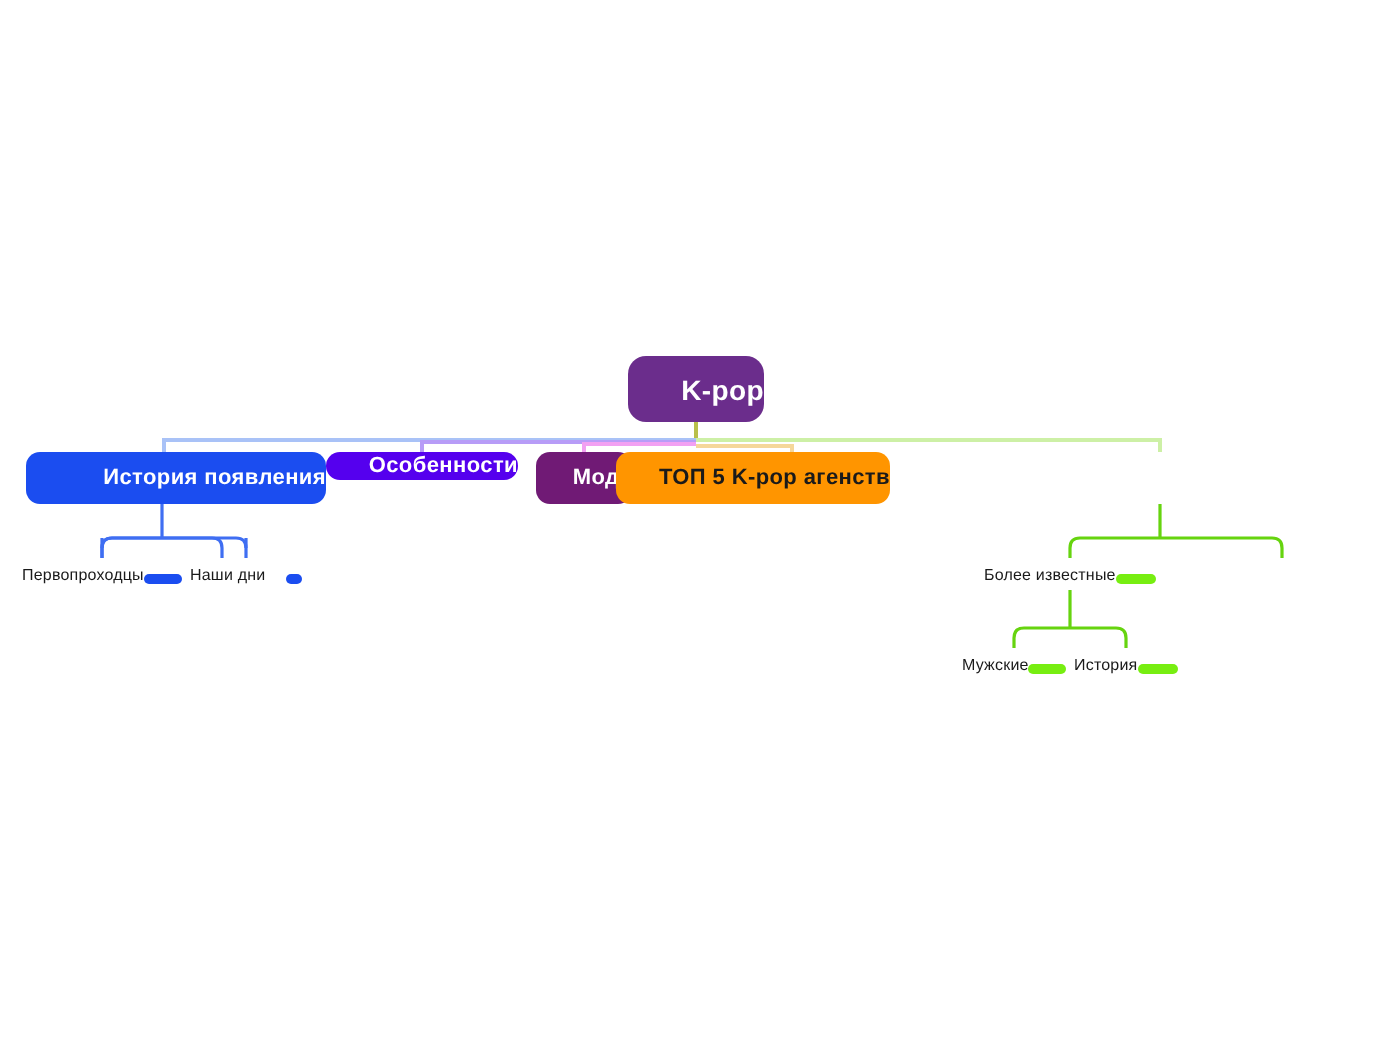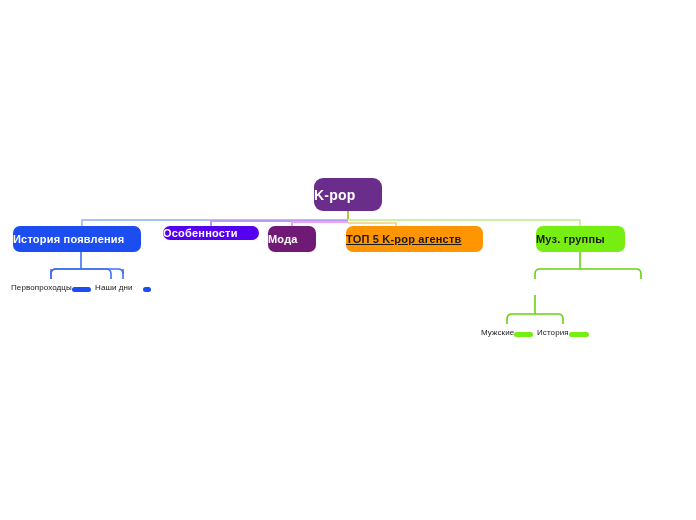--- a/index.html
+++ b/index.html
@@ -20,21 +20,21 @@
     left: 0;
     top: 0;
     width: 696px;
     height: 520px;
   }
   .node {
     position: absolute;
     box-sizing: border-box;
     display: flex;
     align-items: center;
-    justify-content: flex-start;
+    justify-content: flex-end;
     white-space: nowrap;
     border-radius: 7px;
     font-weight: bold;
     letter-spacing: 0.2px;
   }
   .node-root {
     font-size: 14px;
     border-radius: 9px;
   }
   .node-l2 {
@@ -83,50 +83,51 @@
     <path d="M535 279 L535 274 Q535 269 540 269 L636 269 Q641 269 641 274 L641 279" stroke="#66d40f" stroke-width="1.6" fill="none"></path>
 
     <path d="M535 295 L535 314" stroke="#66d40f" stroke-width="1.6" fill="none"></path>
     <path d="M507 324 L507 319 Q507 314 512 314 L558 314 Q563 314 563 319 L563 324" stroke="#66d40f" stroke-width="1.6" fill="none"></path>
   </svg>
 
   <div class="node node-root" style="left:314px; top:178px; width:68px; height:33px; background:#6b2d8c; color:#ffffff;">
     <span>K-pop</span>
   </div>
 
-  <div class="node node-l2" style="left:13px; top:226px; width:128px; height:26px; background:#1b4df0; color:#ffffff;">
+  <div class="node node-l2" style="left:13px; top:226px; width:150px; height:26px; background:#1b4df0; color:#ffffff;">
     <span>История появления</span>
   </div>
 
   <div class="node node-l2" style="left:163px; top:226px; width:96px; height:14px; background:#5500ee; color:#ffffff;">
     <span>Особенности</span>
   </div>
 
   <div class="node node-l2" style="left:268px; top:226px; width:48px; height:26px; background:#701a75; color:#ffffff;">
     <span>Мода</span>
   </div>
 
-  <div class="node node-l2" style="left:346px; top:226px; width:137px; height:26px; background:#ff9500; color:#1a1a1a;text-decoration:underline;">
+  <div class="node node-l2" style="left:308px; top:226px; width:137px; height:26px; background:#ff9500; color:#1a1a1a;">
     <span>ТОП 5 K-pop агенств</span>
   </div>
 
-  <div class="node node-l2" style="left:536px; top:226px; width:89px; height:26px; background:#77ee11; color:#1a1a1a;">
-    <span>Муз. группы</span>
-  </div>
 
   <div class="leaf" style="left:11px; top:283px; width:80px;">
     <span class="leaf-label">Первопроходцы</span>
     <div class="leaf-bar" style="width:79px; background:#1b4df0;"></div>
   </div>
 
   <div class="leaf" style="left:95px; top:283px; width:56px;gap:10px;">
     <span class="leaf-label">Наши дни</span>
     <div class="leaf-bar" style="width:55px; background:#1b4df0;"></div>
   </div>
 
+  <div class="leaf" style="left:492px; top:283px; width:86px;">
+    <span class="leaf-label">Более известные</span>
+    <div class="leaf-bar" style="width:85px; background:#77ee11;"></div>
+  </div>
 
 
   <div class="leaf" style="left:481px; top:328px; width:52px;">
     <span class="leaf-label">Мужские</span>
     <div class="leaf-bar" style="width:51px; background:#77ee11;"></div>
   </div>
 
   <div class="leaf" style="left:537px; top:328px; width:52px;">
     <span class="leaf-label">История</span>
     <div class="leaf-bar" style="width:51px; background:#77ee11;"></div>

